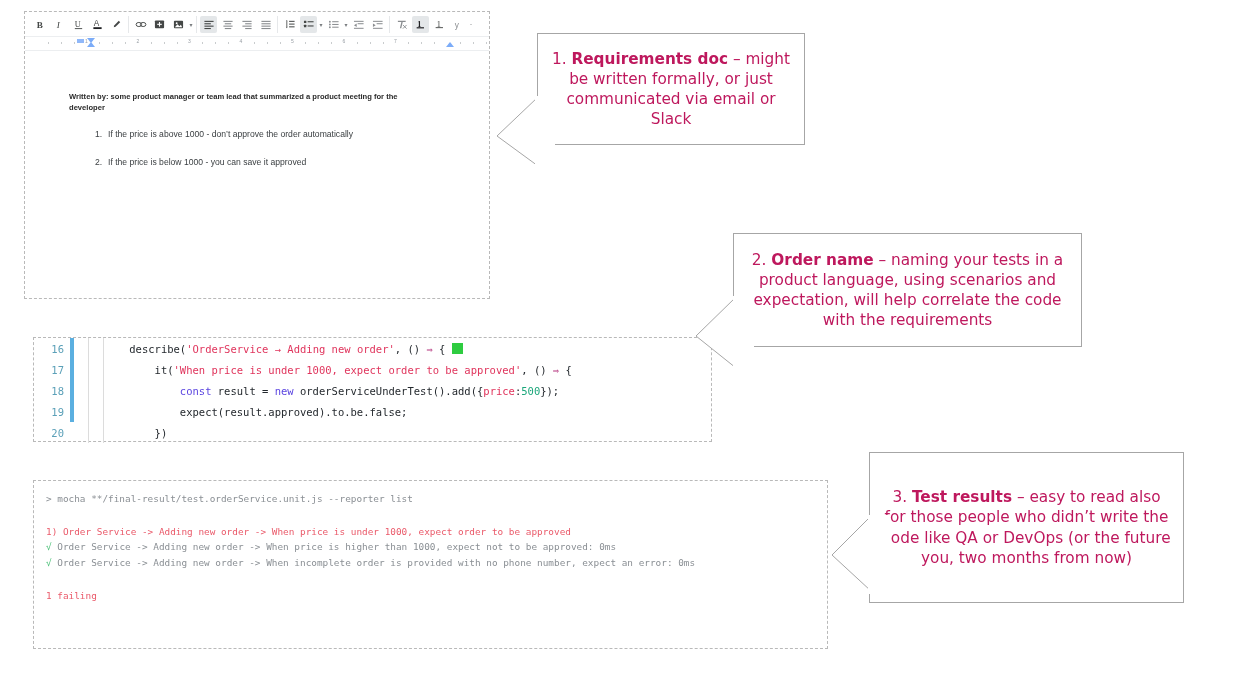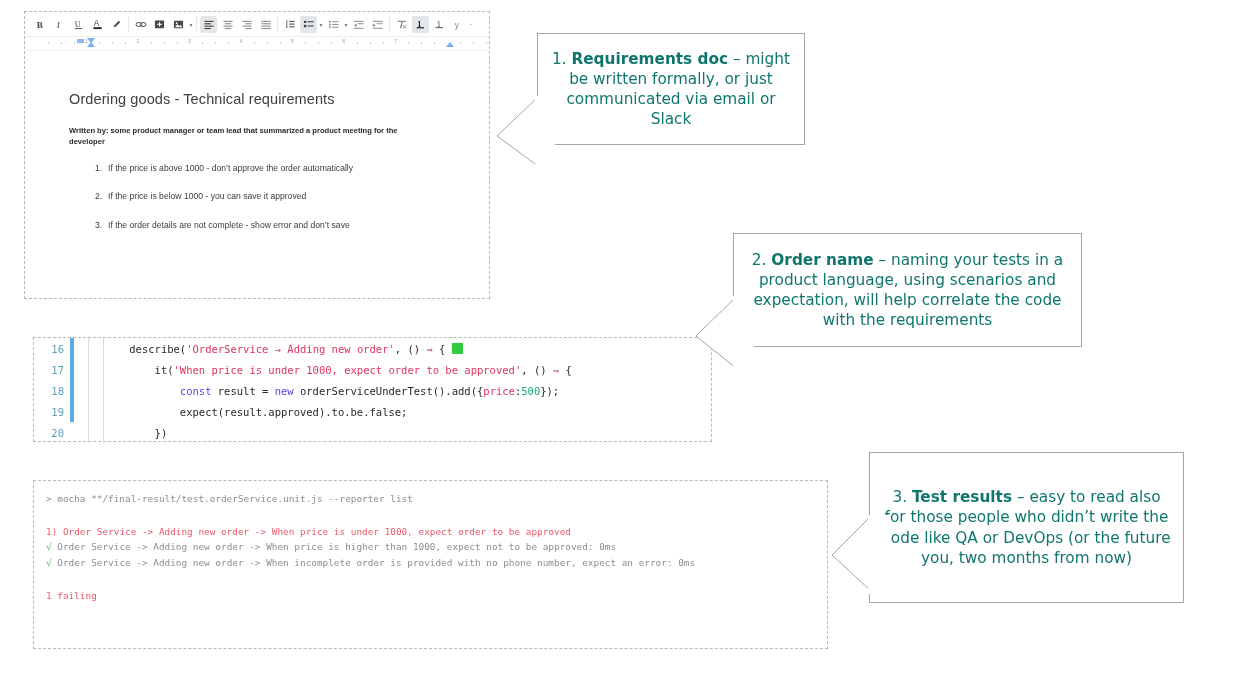--- a/index.html
+++ b/index.html
@@ -220,21 +220,21 @@
   .t-green { color: #4fc27b; }
   .t-red { color: #ea5a6a; }
   .t-paren { color: #9aa0a6; }
 
   
   .callout {
     position: absolute;
     background: #ffffff;
     border: 1px solid #a6a6a6;
     box-sizing: border-box;
-    color: #0f766e;
+    color: #be185d;
     text-align: center;
     font-family: "DejaVu Sans", sans-serif;
     display: flex;
     align-items: center;
     justify-content: center;
   }
   .callout .ctext {
     font-size: 15.3px;
     line-height: 1.32;
     padding: 4px 10px;
@@ -482,26 +482,24 @@
         <div class="r-num" style="left: 113px;">2</div>
         <div class="r-num" style="left: 164.5px;">3</div>
         <div class="r-num" style="left: 216px;">4</div>
         <div class="r-num" style="left: 267.5px;">5</div>
         <div class="r-num" style="left: 319px;">6</div>
         <div class="r-num" style="left: 370.5px;">7</div>
       </div>
   </div>
 
   <div id="doc-page">
-    <h1 id="doc-title">Ordering goods - Technical requirements</h1>
     <p id="doc-byline">Written by: some product manager or team lead that summarized a product meeting for the developer</p>
     <div id="doc-reqs">
         <p class="doc-li"><span class="num">1.</span><span>If the price is above 1000 - don’t approve the order automatically</span></p>
         <p class="doc-li"><span class="num">2.</span><span>If the price is below 1000 - you can save it approved</span></p>
-        <p class="doc-li"><span class="num">3.</span><span>If the order details are not complete - show error and don’t save</span></p>
       </div>
   </div>
 </div>
 
 <div id="code-panel">
   <div id="code-rows">
       <div class="code-row">
         <div class="ln">16</div>
         <div class="gutter-bar"></div>
         <div class="guide"></div>

